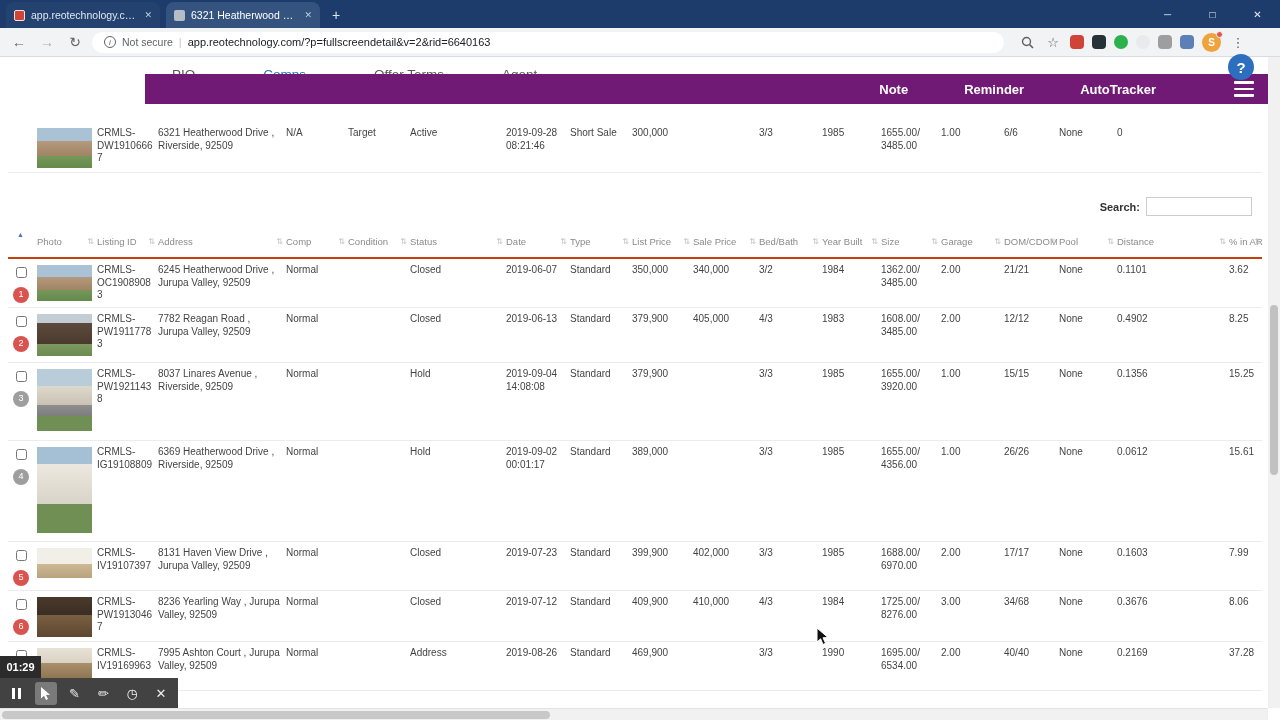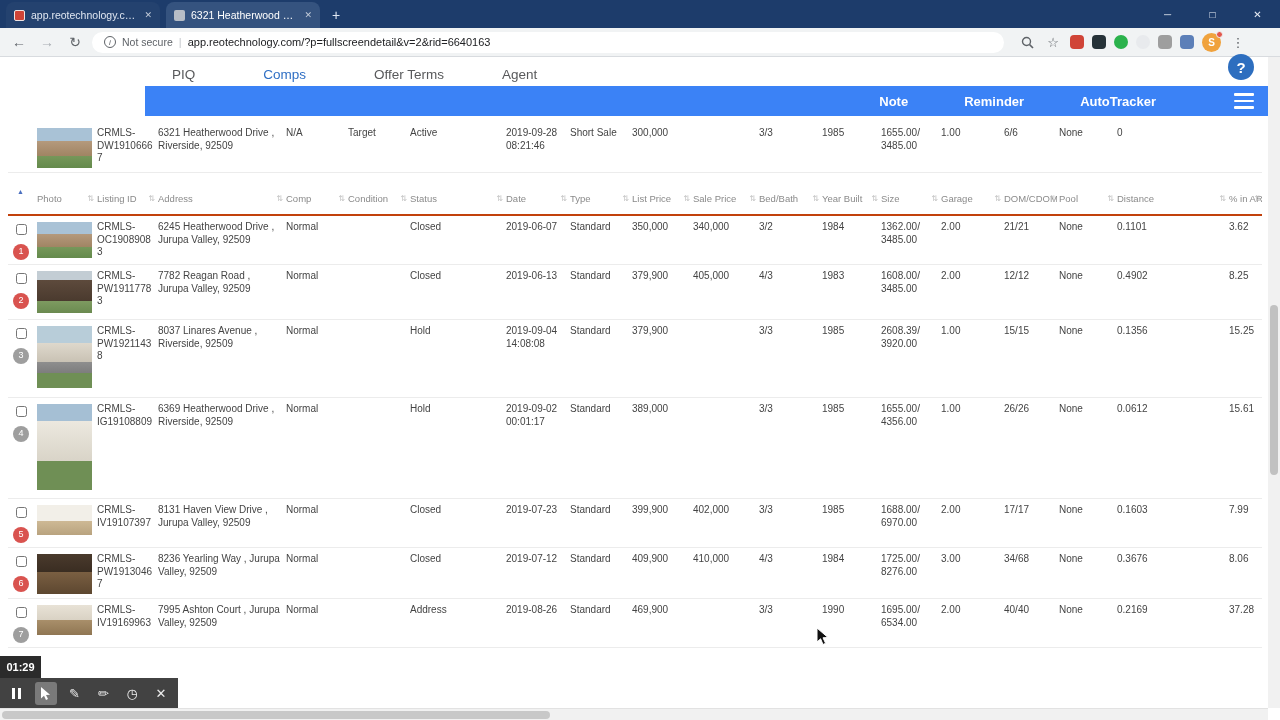--- a/index.html
+++ b/index.html
@@ -50,21 +50,21 @@
   .main-nav { position:absolute; left:158px; top:4px; display:flex; gap:30px; }
   .nav-item { font-size:13.5px; color:#58595b; padding:6px 14px 14px; cursor:default; }
   .nav-item.active { color:#2f6fc4; padding:6px 24px 14px; box-shadow: inset 0 -4px 0 #2f6fc4; }
   .topright { position:absolute; right:64px; top:1px; display:flex; align-items:center; gap:8px; }
   .hdr-input { width:322px; height:17px; border:1px solid #bfc3c7; font-size:11px; padding:0 4px; }
   .post-btn { height:19px; font-size:11px; padding:1px 7px; border:1px solid #9aa0a6; background:#fcfcfc; border-radius:2px; color:#333; }
   .help-circle { position:absolute; right:26px; top:-3px; width:26px; height:26px; border-radius:50%; background:#2d6ebf; color:#fff;
                  font-weight:bold; font-size:15px; display:flex; align-items:center; justify-content:center; z-index:5; }
 
   
-  .bluebar { position:absolute; left:145px; right:12px; top:29px; height:30px; background:#3b82f6; display:flex;
+  .bluebar { position:absolute; left:145px; right:12px; top:17px; height:30px; background:#701a75; display:flex;
              align-items:center; justify-content:flex-end; gap:56px; padding-right:14px; }
   .bluebar-item { color:#fff; font-size:13px; font-weight:600; cursor:default; }
   .burger { display:flex; flex-direction:column; gap:4px; margin-left:-22px; padding-left:44px; }
   .burger span { display:block; width:20px; height:2.5px; background:#fff; border-radius:1px; }
 
   
   .grid { border-collapse:collapse; table-layout:fixed; width:1254px; margin-left:8px; font-size:10px; color:#444; }
   .grid td { border-bottom:1px solid #ececec; vertical-align:top; padding:5px 3px 4px 2px; overflow:hidden; word-wrap:break-word; line-height:1.25; }
   .subject-table { margin-top:4px; }
   .photo { width:55px; height:40px; margin-top:1px;
@@ -241,20 +241,24 @@
         <td>1655.00/ 3485.00</td>
         <td>1.00</td>
         <td>6/6</td>
         <td>None</td>
         <td>0</td>
         <td></td>
       </tr>
     </tbody>
       </table>
 
+    <div class="search-row">
+      <span class="search-label">Search:</span>
+      <input class="search-input" value="" style="">
+    </div>
 
     <table class="grid comps-table">
       <colgroup>
         <col style="width:27px">
           <col style="width:60px">
           <col style="width:61px">
           <col style="width:128px">
         <col style="width:62px">
           <col style="width:62px">
           <col style="width:96px">
@@ -361,21 +365,21 @@
       <td>8037 Linares Avenue , Riverside, 92509</td>
       <td>Normal</td>
       <td></td>
       <td>Hold</td>
       <td>2019-09-04 14:08:08</td>
       <td>Standard</td>
       <td>379,900</td>
       <td></td>
       <td>3/3</td>
       <td>1985</td>
-      <td>2608.39/ 3920.00</td>
+      <td>1655.00/ 3920.00</td>
       <td>1.00</td>
       <td>15/15</td>
       <td>None</td>
       <td>0.1356</td>
       <td>15.25</td>
     </tr>
           <tr class="row-4">
       <td class="sel-cell">
         <input type="checkbox" class="row-cb" style="">
         <div class="badge badge-gray">4</div>

